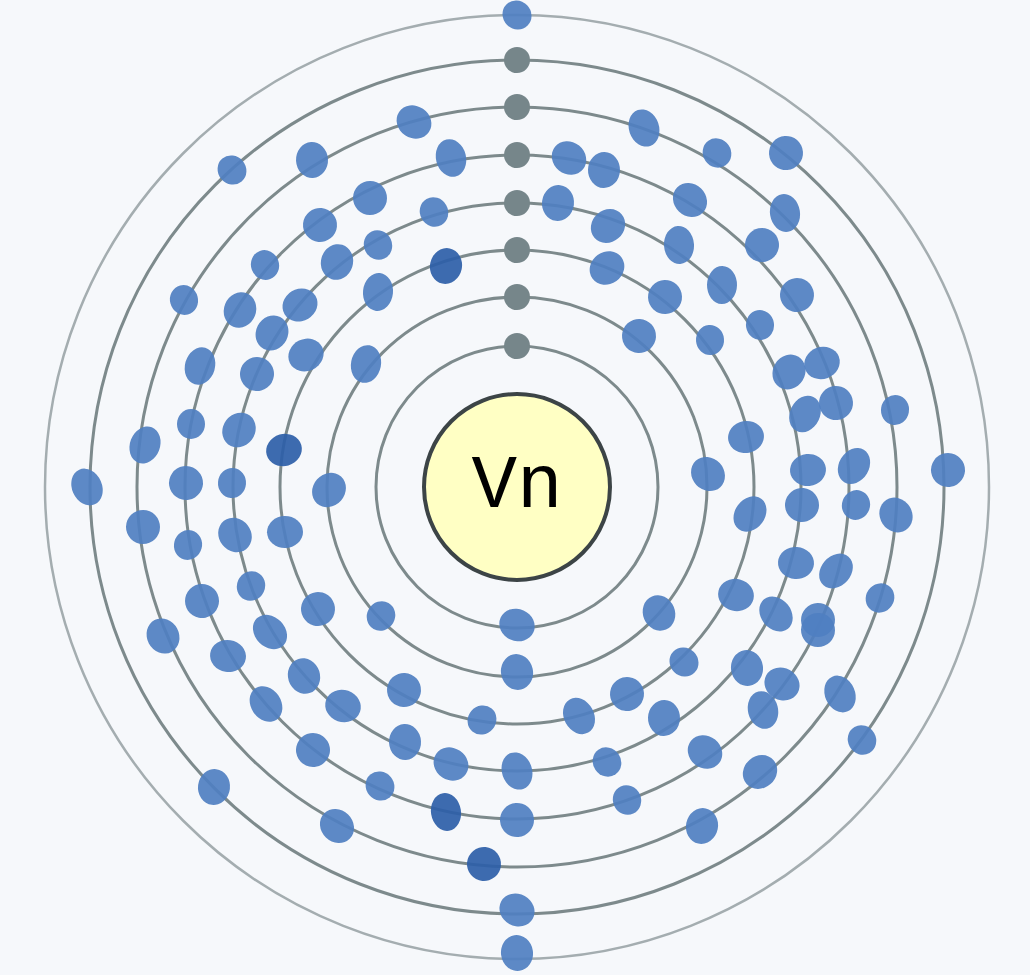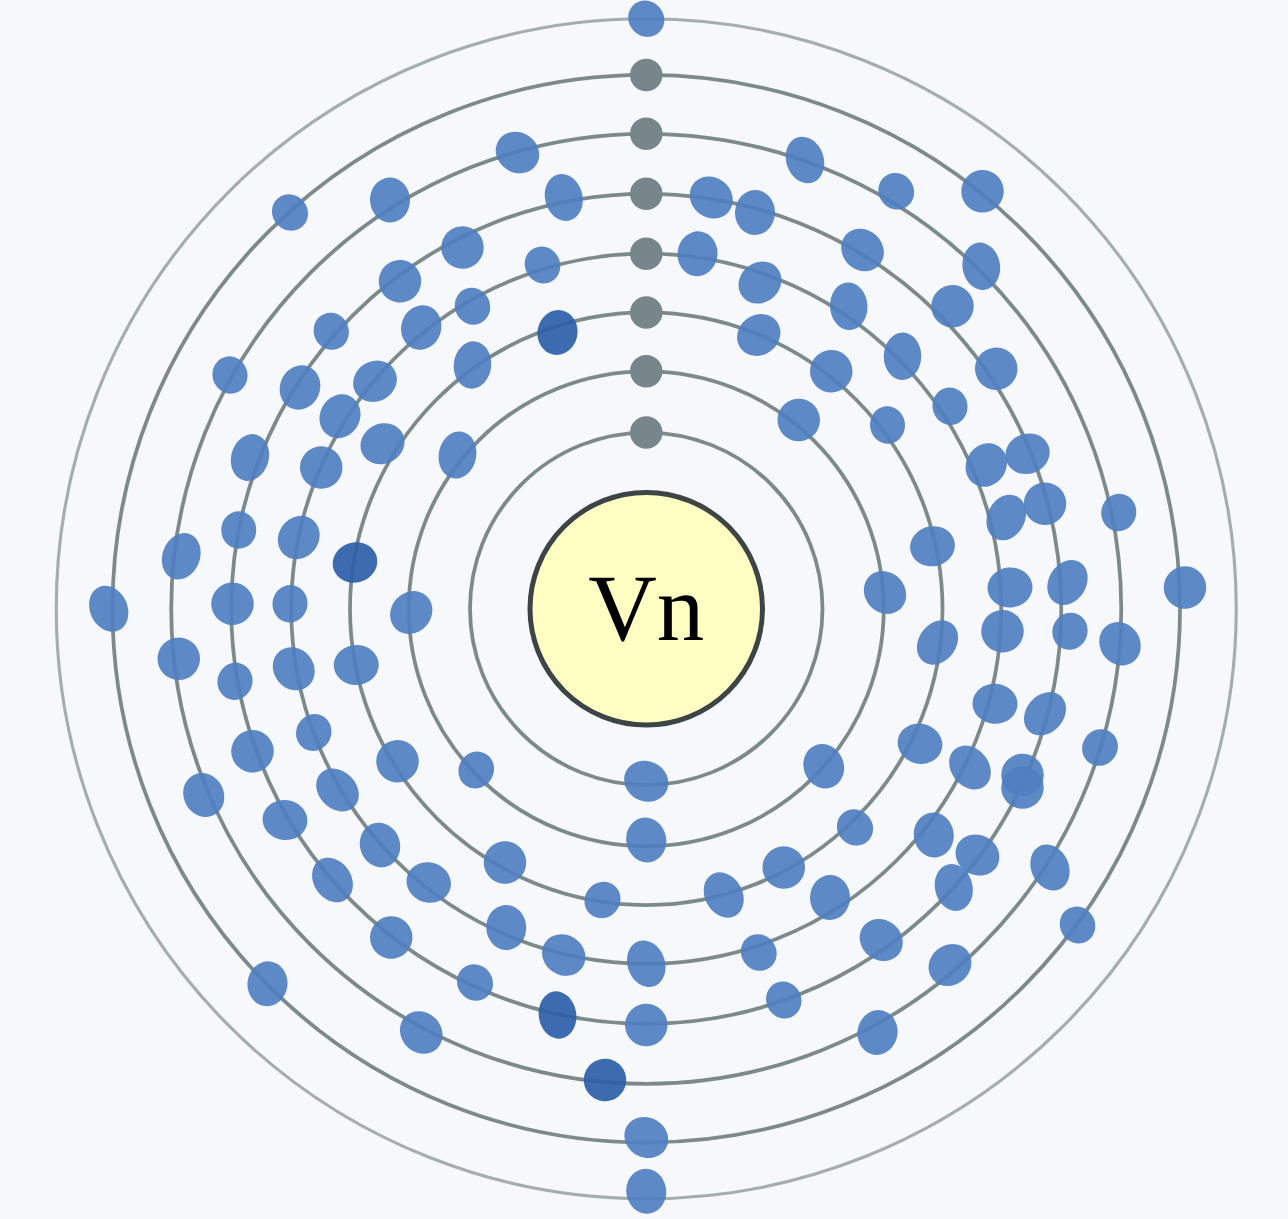--- a/index.html
+++ b/index.html
@@ -1,18 +1,18 @@
 <!DOCTYPE html>
 <html><head>
 <meta charset="utf-8">
 <style>
   html,body{margin:0;padding:0;background:#f6f8fb;}
   body{width:1030px;height:975px;overflow:hidden;position:relative;}
   #atom{position:absolute;left:0;top:0;width:1030px;height:975px;}
-  .nucleus-label{position:absolute;left:423px;top:393px;width:188px;height:188px;display:flex;align-items:center;justify-content:center;font-family:Liberation Serif, serif;font-size:76px;color:#000;pointer-events:none;}
+  .nucleus-label{position:absolute;left:423px;top:393px;width:188px;height:188px;display:flex;align-items:center;justify-content:center;font-family:Liberation Mono, monospace;font-size:76px;color:#000;pointer-events:none;}
 </style>
 </head>
 <body>
 
 <svg id="atom" viewBox="0 0 1030 975" xmlns="http://www.w3.org/2000/svg">
   <g id="shells">
       <circle cx="517" cy="487" r="141" fill="none" stroke="#7d8a8c" stroke-width="3"></circle>
       <circle cx="517" cy="487" r="190" fill="none" stroke="#7d8a8c" stroke-width="3"></circle>
       <circle cx="517" cy="487" r="237" fill="none" stroke="#7d8a8c" stroke-width="3"></circle>
       <circle cx="517" cy="487" r="284" fill="none" stroke="#7d8a8c" stroke-width="3"></circle>

